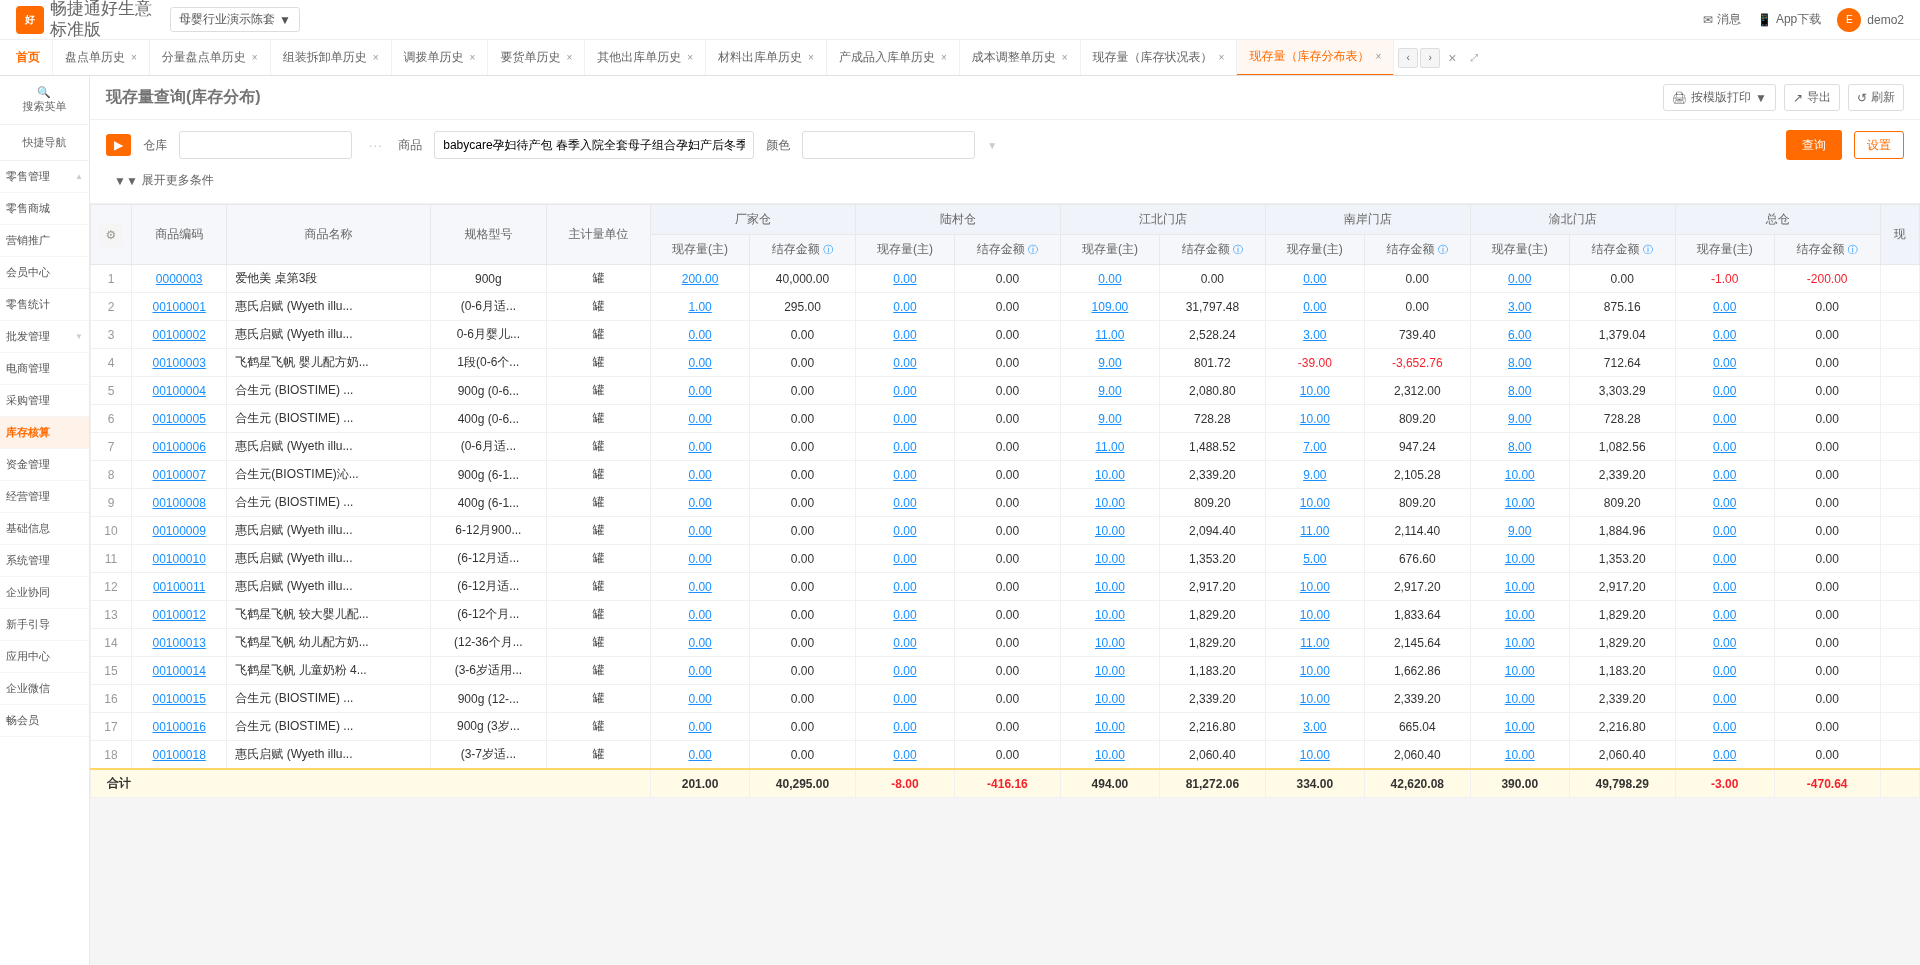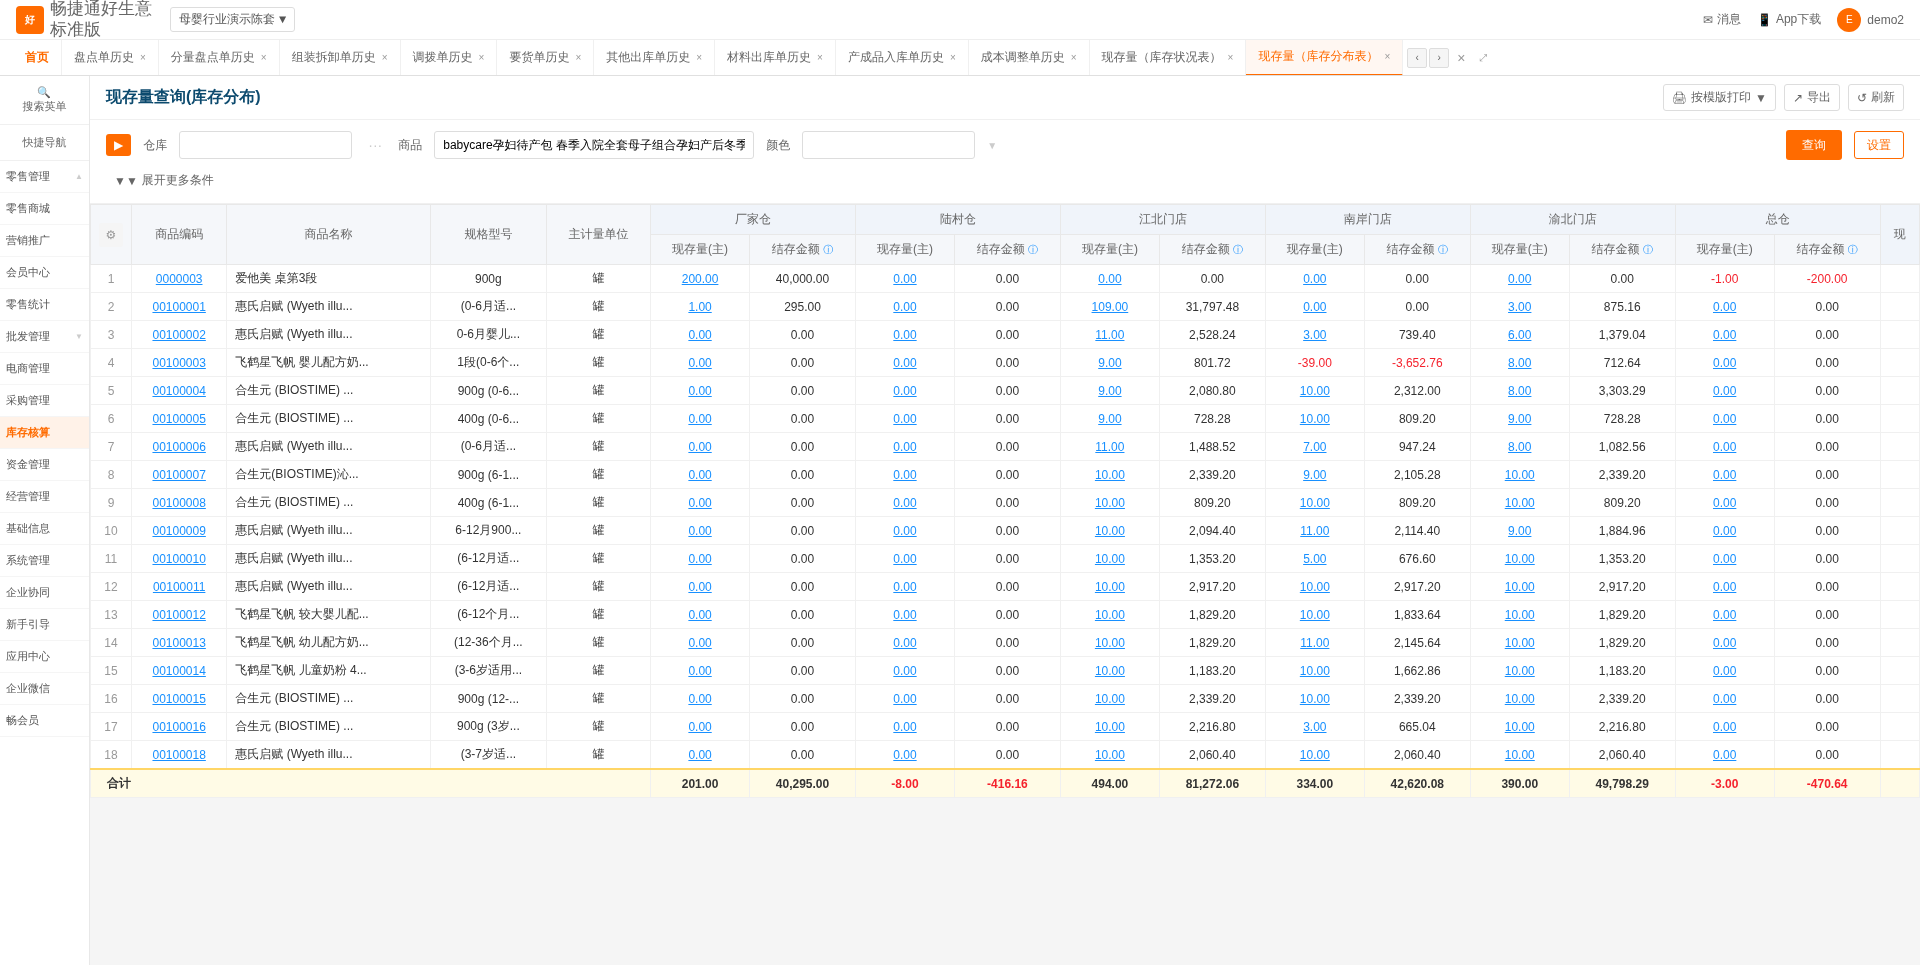--- a/index.html
+++ b/index.html
@@ -9,21 +9,21 @@
     .top-bar { height: 40px; background: #fff; display: flex; align-items: center; justify-content: space-between; padding: 0 16px; border-bottom: 1px solid #eee; }
     .top-bar-left { display: flex; align-items: center; gap: 8px; }
     .logo-area { display: flex; align-items: center; gap: 6px; }
     .logo-icon { width: 28px; height: 28px; background: #ff6b00; border-radius: 4px; display: flex; align-items: center; justify-content: center; color: white; font-size: 10px; font-weight: bold; }
     .logo-text { font-size: 17px; color: #666; line-height: 1.2; }
     .top-bar-right { display: flex; align-items: center; gap: 16px; font-size: 12px; color: #666; }
     .top-bar-right span { cursor: pointer; display: flex; align-items: center; gap: 4px; }
     .avatar { width: 24px; height: 24px; border-radius: 50%; background: #ff6b00; display: flex; align-items: center; justify-content: center; color: white; font-size: 10px; }
 
     
-    .nav-tabs { height: 36px; background: #fff; display: flex; align-items: center; border-bottom: 1px solid #e0e0e0; overflow-x: auto; white-space: nowrap; padding: 0 13px; }
+    .nav-tabs { height: 36px; background: #fff; display: flex; align-items: center; border-bottom: 1px solid #e0e0e0; overflow-x: auto; white-space: nowrap; padding: 0 4px; }
     .nav-tabs::-webkit-scrollbar { display: none; }
     .nav-tab { display: inline-flex; align-items: center; padding: 0 12px; height: 36px; font-size: 12px; cursor: pointer; color: #666; border-right: 1px solid #f0f0f0; gap: 6px; white-space: nowrap; }
     .nav-tab.home { color: #ff6b00; font-weight: bold; }
     .nav-tab.active { color: #ff6b00; background: #fff7f2; border-bottom: 2px solid #ff6b00; }
     .nav-tab .close-x { color: #999; font-size: 10px; }
     .nav-tab-arrows { display: flex; align-items: center; gap: 2px; padding: 0 4px; }
     .nav-tab-arrow { width: 20px; height: 20px; background: #f5f5f5; border: 1px solid #ddd; border-radius: 2px; display: flex; align-items: center; justify-content: center; cursor: pointer; font-size: 10px; color: #666; }
     .nav-tab-close-all { width: 20px; height: 20px; display: flex; align-items: center; justify-content: center; cursor: pointer; font-size: 14px; color: #999; }
     .nav-tab-expand { width: 20px; height: 20px; display: flex; align-items: center; justify-content: center; cursor: pointer; font-size: 10px; color: #999; }
 
@@ -36,21 +36,21 @@
     .search-hero { padding: 10px 6px; font-size: 11px; color: #666; text-align: center; cursor: pointer; border-bottom: 1px solid #f0f0f0; }
     .sidebar-nav-item { padding: 8px 6px; font-size: 11px; color: #555; text-align: center; cursor: pointer; border-bottom: 1px solid #f5f5f5; display: flex; align-items: center; justify-content: space-between; }
     .sidebar-nav-item.active { color: #ff6b00; background: #fff2e8; font-weight: bold; }
     .sidebar-nav-item .arrow { font-size: 8px; color: #ccc; }
 
     
     .content { flex: 1; display: flex; flex-direction: column; overflow: hidden; }
     
     
     .page-header { padding: 8px 16px; background: #fff; display: flex; align-items: center; justify-content: space-between; border-bottom: 1px solid #f0f0f0; }
-    .page-title { font-size: 16px; font-weight: bold; color: #0c4a6e; }
+    .page-title { font-size: 16px; font-weight: bold; color: #737373; }
     .page-actions { display: flex; align-items: center; gap: 8px; font-size: 12px; }
     .action-btn { display: flex; align-items: center; gap: 4px; padding: 4px 8px; cursor: pointer; color: #666; border: 1px solid #ddd; border-radius: 3px; background: white; }
 
     
     .filter-bar { background: #fff; padding: 10px 16px; border-bottom: 1px solid #f0f0f0; }
     .filter-row { display: flex; align-items: center; gap: 12px; flex-wrap: wrap; }
     .filter-item { display: flex; align-items: center; gap: 12px; }
     .filter-label { font-size: 12px; color: #666; white-space: nowrap; }
     .filter-input { border: 1px solid #ddd; border-radius: 3px; padding: 4px 8px; font-size: 12px; height: 28px; min-width: 80px; outline: none; }
     .filter-long { min-width: 320px; }
@@ -84,21 +84,21 @@
 
 <div class="top-bar">
   <div class="top-bar-left">
     <div class="logo-area">
       <div class="logo-icon">好</div>
       <div class="logo-text">
         <div>畅捷通好生意</div>
         <div>标准版</div>
       </div>
     </div>
-    <div style="display:flex;align-items:center;gap:4px;margin-left:10px;padding:3px 8px;border:1px solid #ddd;border-radius:3px;cursor:pointer;font-size:12px;color:#555;font-family:Liberation Mono, monospace;">
+    <div style="display:flex;align-items:center;gap:4px;margin-left:10px;padding:3px 8px;border:1px solid #ddd;border-radius:3px;cursor:pointer;font-size:12px;color:#555;">
       <span>母婴行业演示陈套</span>
       <span>▼</span>
     </div>
   </div>
   <div class="top-bar-right">
     <span>
       <span>✉</span>
       <span>消息</span>
     </span>
     <span>

